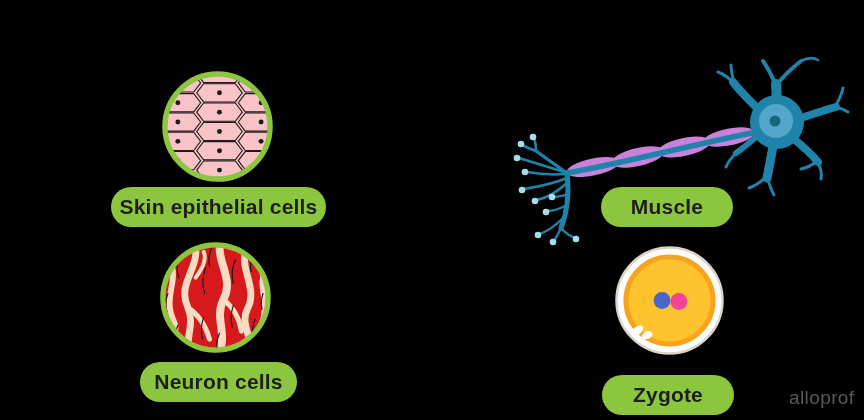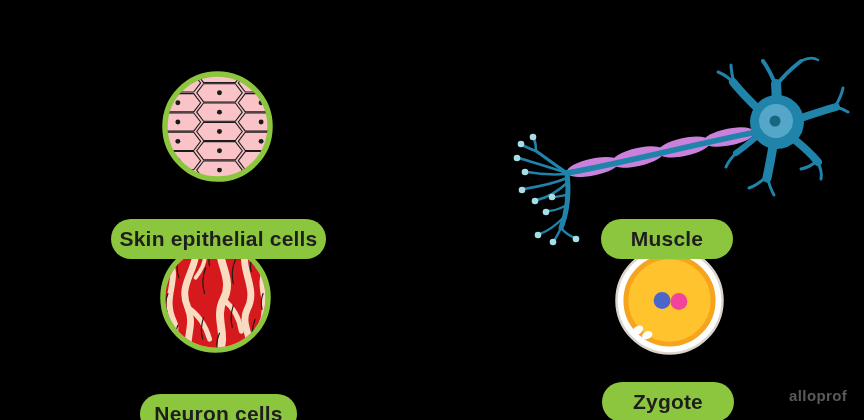--- a/index.html
+++ b/index.html
@@ -14,25 +14,24 @@
   .fig{position:absolute;}
   .pill{
     position:absolute;
     background:var(--green,#8CC63E);
     border-radius:20px;
     display:flex;align-items:center;justify-content:center;
     font-weight:700;font-size:21px;
     color:var(--label-text,#1E1E1E);
     letter-spacing:0.2px;
     white-space:nowrap;
-    margin-top:32px;
   }
   .watermark{
     position:absolute;
-    font-weight:700;font-size:15px;
+    font-weight:400;font-size:19px;
     color:var(--watermark-grey,#59595B);
     letter-spacing:0.4px;
   }
 </style>
 </head>
 <body style="background: rgb(0, 0, 0);">
 
 <div class="canvas">
 
   <svg class="fig" style="left:162px;top:71px" width="111" height="111" viewBox="0 0 112 112">
@@ -178,16 +177,16 @@
       <ellipse cx="33.5" cy="91" rx="5.5" ry="3.8" transform="rotate(-25 33.5 91)"></ellipse>
     </g>
   </svg>
 
   <div class="pill" style="left:111px;top:187px;width:215px;height:40px">Skin epithelial cells</div>
 
   <div class="pill" style="left:601px;top:187px;width:132px;height:40px">Muscle</div>
 
   <div class="pill" style="left:140px;top:362px;width:157px;height:40px">Neuron cells</div>
 
-  <div class="pill" style="left:602px;top:350px;width:132px;height:40px">Zygote</div>
+  <div class="pill" style="left:602px;top:375px;width:132px;height:40px">Zygote</div>
 
   <div class="watermark" style="left:789px;top:387px">alloprof</div>
 </div>
 
 </body></html>

